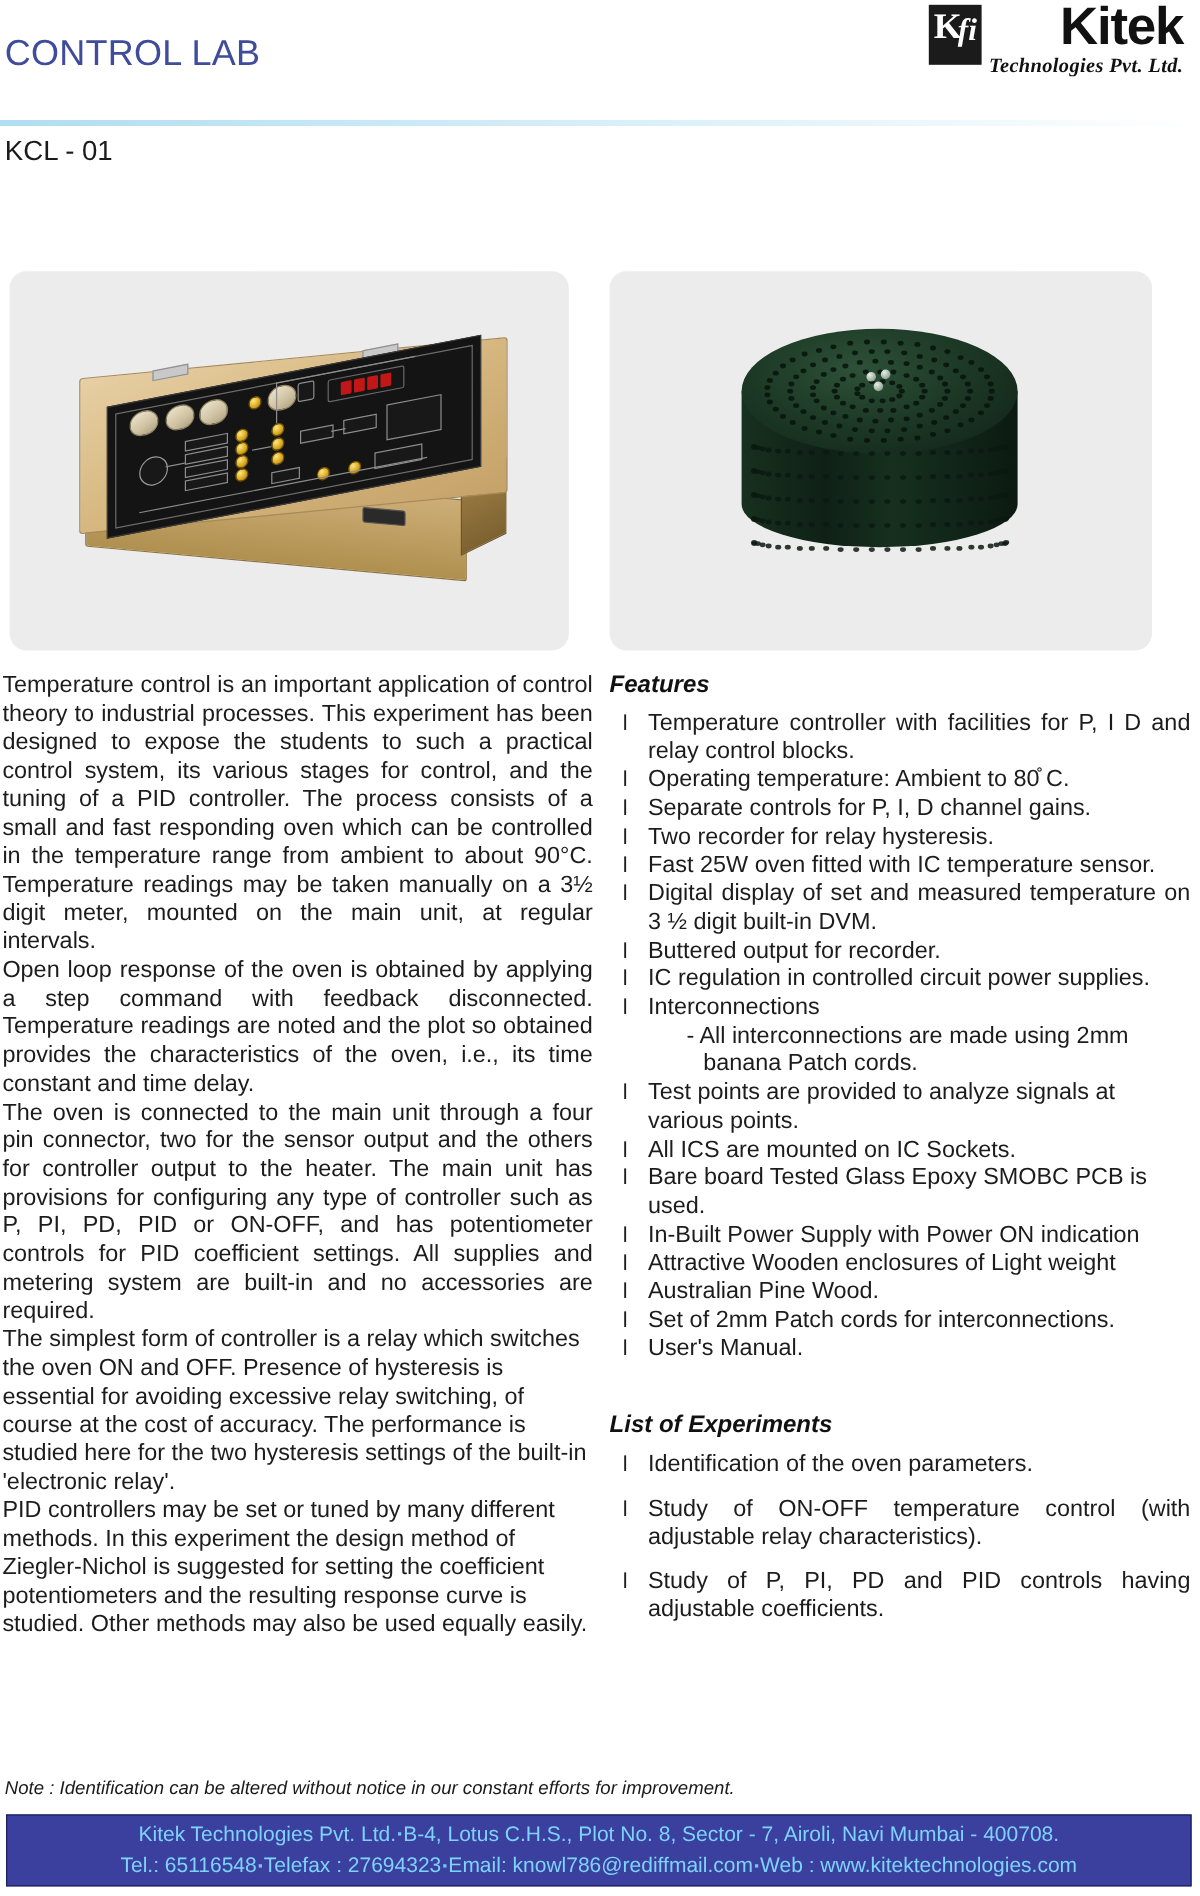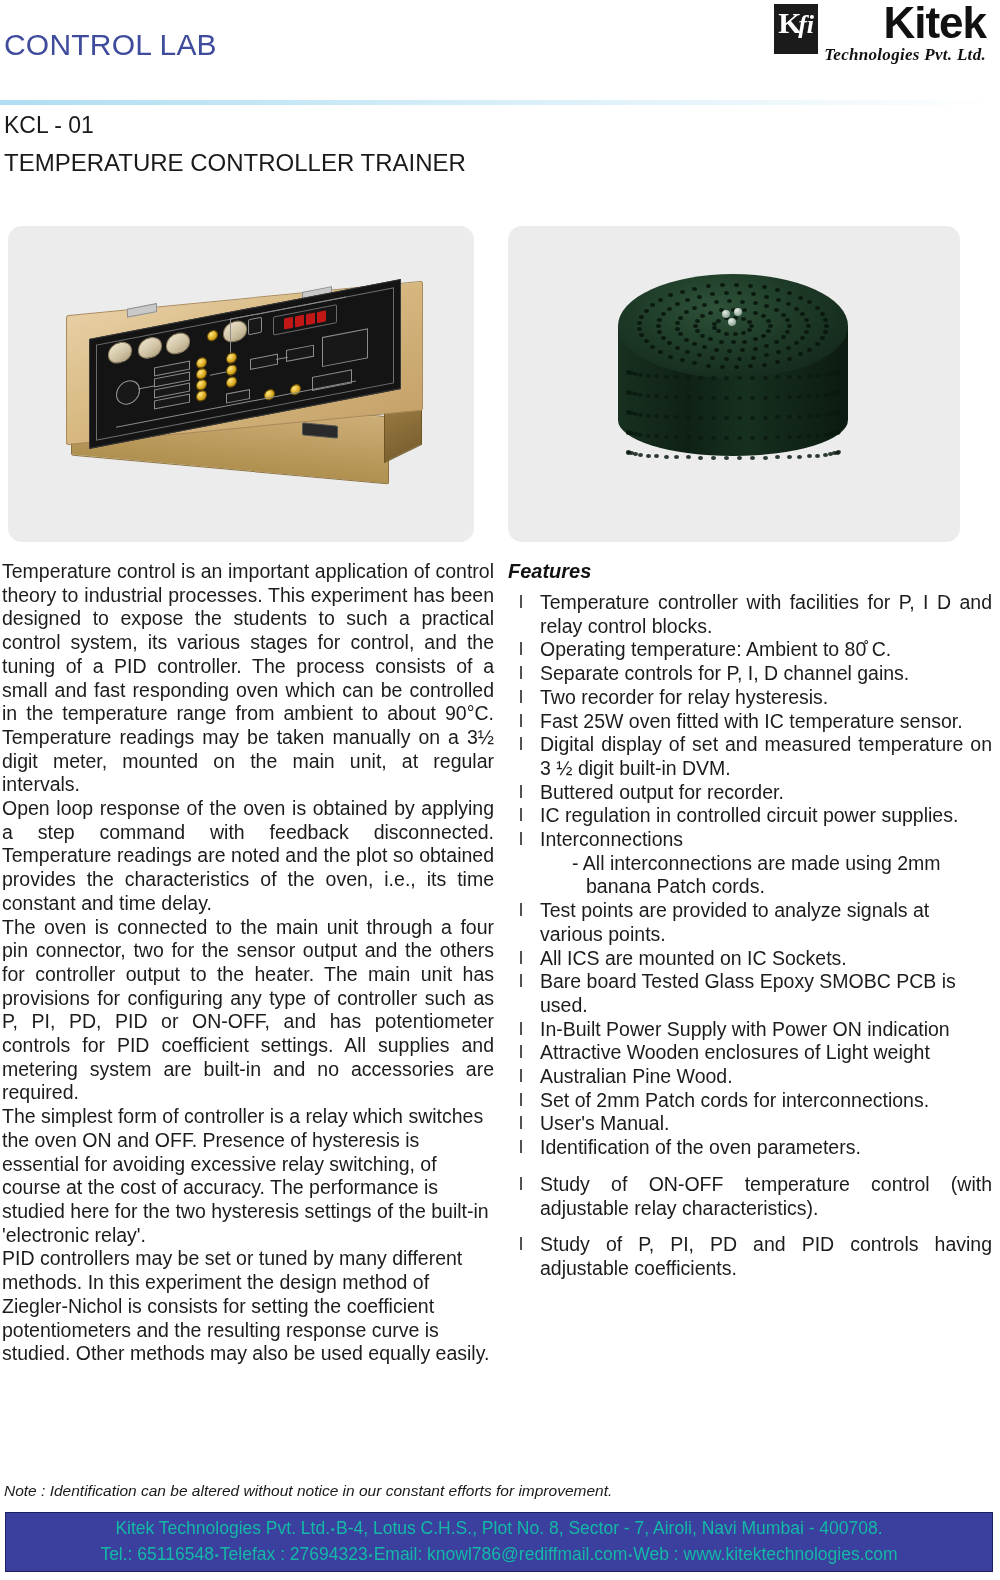--- a/index.html
+++ b/index.html
@@ -210,21 +210,21 @@
     position:absolute;left:4px;top:1482px;width:960px;
     font-size:15.5px;font-style:italic;color:#1a1a1a;
   }
   .footbar{
     position:absolute;left:5px;top:1512px;width:988px;height:60px;
     background:#3b3f9e;border:1px solid #1d2060;
     box-sizing:border-box;
     display:flex;flex-direction:column;align-items:center;justify-content:center;
   }
   .footline{
-    color:#14b8a6;font-size:17.5px;line-height:25px;white-space:nowrap;
+    color:#7dd3fc;font-size:17.5px;line-height:25px;white-space:nowrap;
   }
   .sep{font-size:11px;vertical-align:middle;opacity:.9;padding:0 1px;}
 </style>
 </head>
 <body>
 
 <div class="page">
 
   <div class="header">
     <div class="brand-title">CONTROL LAB</div>
@@ -237,21 +237,20 @@
       <div class="logo-text">
         <div class="logo-name">Kitek</div>
         <div class="logo-sub">Technologies Pvt. Ltd.</div>
       </div>
     </div>
 
   </div>
   <div class="band-shadow"></div>
 
   <div class="model-code">KCL - 01</div>
-  <div class="product-title">TEMPERATURE CONTROLLER TRAINER</div>
 
   <div class="photo" id="photo-main">
     <div class="wood-box">
       <div class="wood-front"></div>
       <div class="wood-side"></div>
       <div class="latch" style="left:42px;top:116px;"></div>
       <div class="latch" style="left:236px;top:126px;"></div>
 
       <div class="wood-lid">
         <div class="hinge" style="left:60px;top:-3px;"></div>
@@ -577,21 +576,21 @@
       <div class="oven-screw" style="left:116px;top:34px;"></div>
       <div class="oven-screw" style="left:110px;top:44px;"></div>
     </div>
   </div>
 
   <div class="col-left">
     <p>Temperature control is an important application of control theory to industrial processes. This experiment has been designed to expose the students to such a practical control system, its various stages for control, and the tuning of a PID controller. The process consists of a small and fast responding oven which can be controlled in the temperature range from ambient to about 90°C. Temperature readings may be taken manually on a 3½ digit meter, mounted on the main unit, at regular intervals.</p>
     <p>Open loop response of the oven is obtained by applying a step command with feedback disconnected. Temperature readings are noted and the plot so obtained provides the characteristics of the oven, i.e., its time constant and time delay.</p>
     <p>The oven is connected to the main unit through a four pin connector, two for the sensor output and the others for controller output to the heater. The main unit has provisions for configuring any type of controller such as P, PI, PD, PID or ON-OFF, and has potentiometer controls for PID coefficient settings. All supplies and metering system are built-in and no accessories are required.</p>
     <p class="ragged">The simplest form of controller is a relay which switches the oven ON and OFF. Presence of hysteresis is essential for avoiding excessive relay switching, of course at the cost of accuracy. The performance is studied here for the two hysteresis settings of the built-in 'electronic relay'.</p>
-    <p class="ragged">PID controllers may be set or tuned by many different methods. In this experiment the design method of Ziegler-Nichol is consists for setting the coefficient potentiometers and the resulting response curve is studied. Other methods may also be used equally easily.</p>
+    <p class="ragged">PID controllers may be set or tuned by many different methods. In this experiment the design method of Ziegler-Nichol is suggested for setting the coefficient potentiometers and the resulting response curve is studied. Other methods may also be used equally easily.</p>
   </div>
 
   <div class="col-right">
     <div class="sec-head">Features</div>
     <ul class="feat" id="features-list">
         <li><span class="bul">l</span><span>Temperature controller with facilities for P, I D and relay control blocks.</span></li>
         <li class="ragged"><span class="bul">l</span><span>Operating temperature: Ambient to 80̊ C.</span></li>
         <li class="ragged"><span class="bul">l</span><span>Separate controls for P, I, D channel gains.</span></li>
         <li class="ragged"><span class="bul">l</span><span>Two recorder for relay hysteresis.</span></li>
         <li><span class="bul">l</span><span>Fast 25W oven fitted with IC temperature sensor.</span></li>
@@ -602,20 +601,21 @@
         <li class="ragged"><span class="bul">l</span><span>Test points are provided to analyze signals at various points.</span></li>
         <li class="ragged"><span class="bul">l</span><span>All ICS are mounted on IC Sockets.</span></li>
         <li class="ragged"><span class="bul">l</span><span>Bare board Tested Glass Epoxy SMOBC PCB is used.</span></li>
         <li class="ragged"><span class="bul">l</span><span>In-Built Power Supply with Power ON indication</span></li>
         <li class="ragged"><span class="bul">l</span><span>Attractive Wooden enclosures of Light weight</span></li>
         <li class="ragged"><span class="bul">l</span><span>Australian Pine Wood.</span></li>
         <li class="ragged"><span class="bul">l</span><span>Set of 2mm Patch cords for interconnections.</span></li>
         <li class="ragged"><span class="bul">l</span><span>User's Manual.</span></li>
       </ul>
 
+    <div class="exp-head">List of Experiments</div>
     <ul class="exps" id="experiments-list">
         <li class="ragged"><span class="bul">l</span><span>Identification of the oven parameters.</span></li>
         <li><span class="bul">l</span><span>Study of ON-OFF temperature control (with adjustable relay characteristics).</span></li>
         <li><span class="bul">l</span><span>Study of P, PI, PD and PID controls having adjustable coefficients.</span></li>
       </ul>
   </div>
 
   <div class="note">Note : Identification can be altered without notice in our constant efforts for improvement.</div>
   <div class="footbar">
     <div class="footline">

